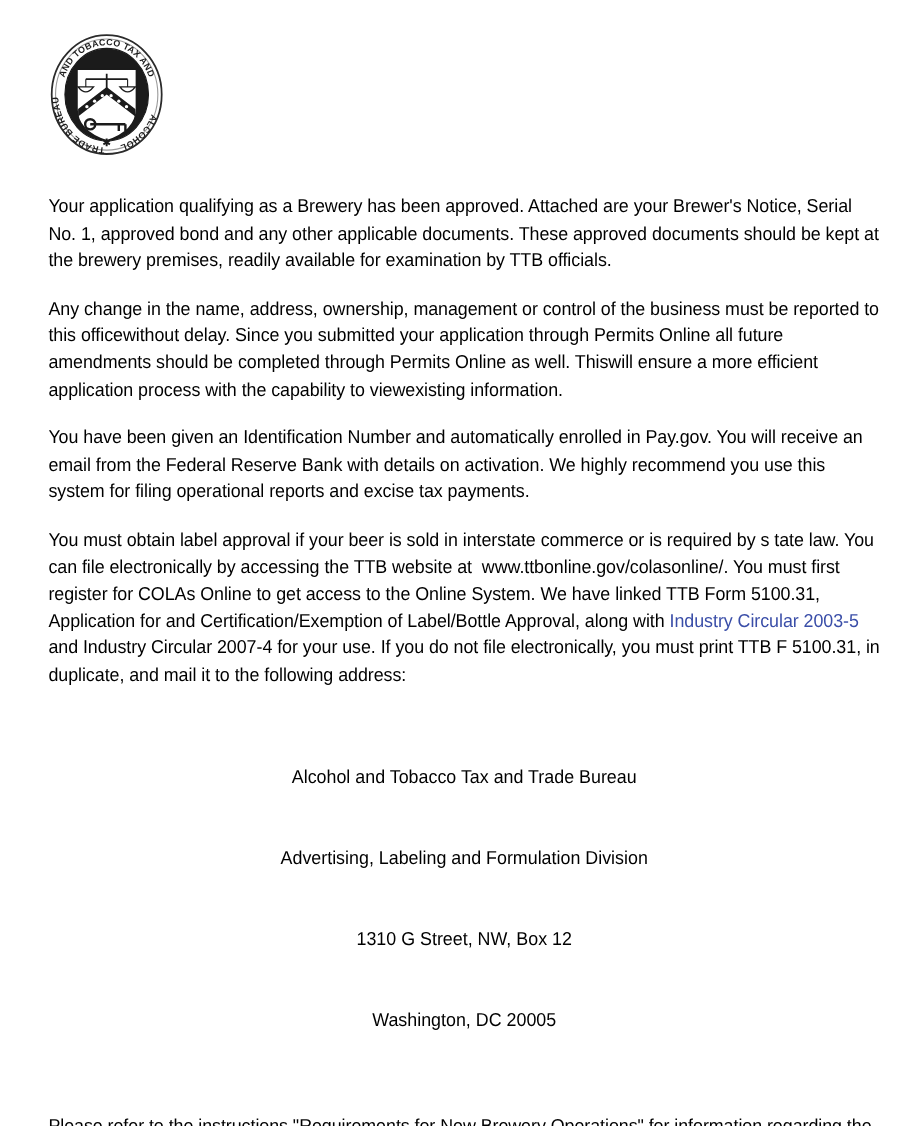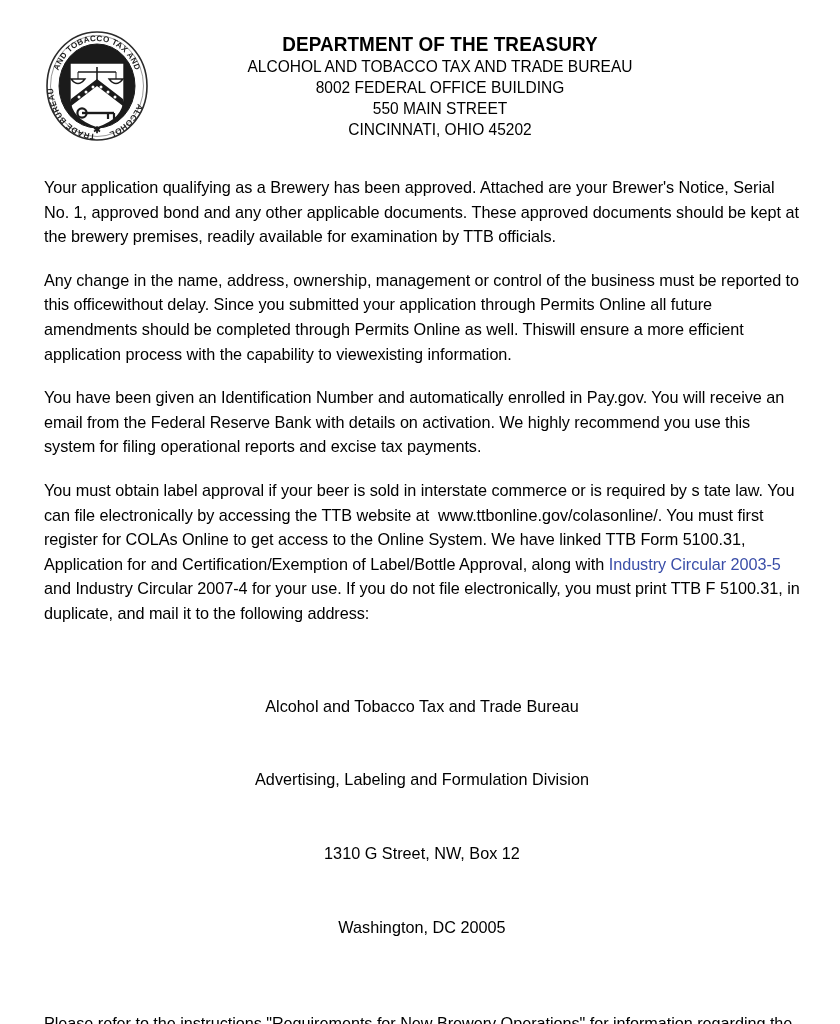--- a/index.html
+++ b/index.html
@@ -148,27 +148,20 @@
 
         <line x1="44" y1="86" x2="76" y2="86" stroke="#1b1b1b" stroke-width="2.4"></line>
         <circle cx="44" cy="86" r="4.6" fill="none" stroke="#1b1b1b" stroke-width="2.2"></circle>
         <line x1="70" y1="86" x2="70" y2="92" stroke="#1b1b1b" stroke-width="2.2"></line>
         <line x1="76" y1="86" x2="76" y2="92" stroke="#1b1b1b" stroke-width="2.2"></line>
 
         <text x="59" y="106" font-family="Liberation Sans, sans-serif" font-size="9" font-weight="bold" fill="#1b1b1b" text-anchor="middle">✱</text>
       </svg>
     </div>
 
-    <div class="letterhead-text">
-      <div class="lh-title">DEPARTMENT OF THE TREASURY</div>
-      <div class="lh-line">ALCOHOL AND TOBACCO TAX AND TRADE BUREAU</div>
-      <div class="lh-line">8002 FEDERAL OFFICE BUILDING</div>
-      <div class="lh-line">550 MAIN STREET</div>
-      <div class="lh-line">CINCINNATI, OHIO 45202</div>
-    </div>
   </div>
 
   <div class="body-block">
 
     <p class="para">Your application qualifying as a Brewery has been approved. Attached are your Brewer's Notice, Serial No. 1, approved bond and any other applicable documents. These approved documents should be kept at the brewery premises, readily available for examination by TTB officials.</p>
 
     <p class="para">Any change in the name, address, ownership, management or control of the business must be reported to this officewithout delay. Since you submitted your application through Permits Online all future amendments should be completed through Permits Online as well. Thiswill ensure a more efficient application process with the capability to viewexisting information.</p>
 
     <p class="para">You have been given an Identification Number and automatically enrolled in Pay.gov. You will receive an email from the Federal Reserve Bank with details on activation. We highly recommend you use this system for filing operational reports and excise tax payments.</p>
 

